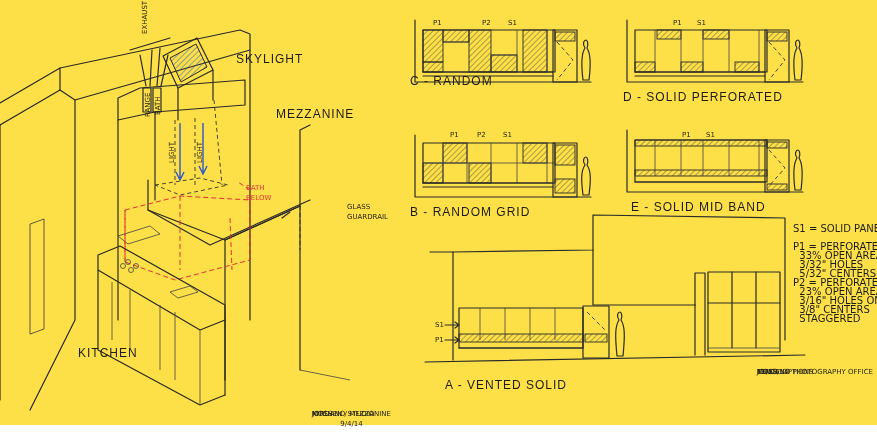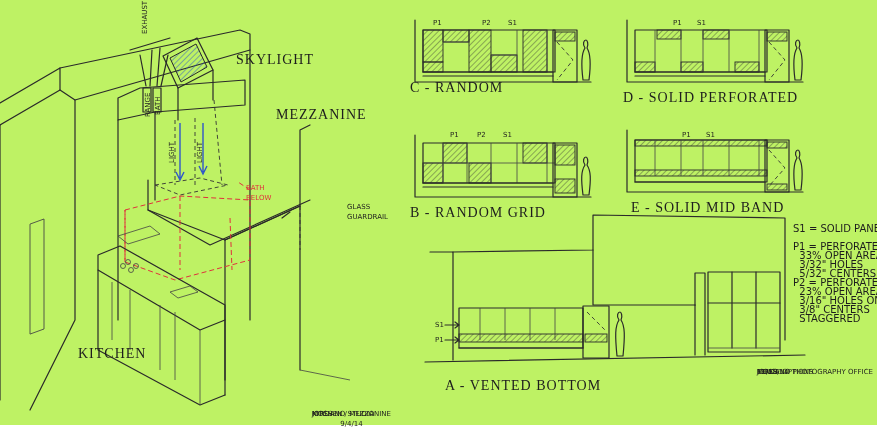--- a/index.html
+++ b/index.html
@@ -1,28 +1,28 @@
 <!DOCTYPE html>
 <html><head>
 <meta charset="utf-8">
 <style>
   html,body{margin:0;padding:0;background:#fff;}
   body{width:877px;height:439px;position:relative;overflow:hidden;font-family:"DejaVu Sans",sans-serif;}
-  .sheet{position:absolute;background:#bef264;}
+  .sheet{position:absolute;background:#fde047;}
   #left-sheet{left:0;top:0;width:405px;height:425px;}
   #right-sheet{left:405px;top:0;width:472px;height:425px;}
   svg{position:absolute;left:0;top:0;overflow:visible;}
   .ink{stroke:#2a2a2a;stroke-width:1.2;fill:none;stroke-linecap:round;stroke-linejoin:round;}
   .thin{stroke:#444;stroke-width:0.8;fill:none;}
   .dash{stroke:#333;stroke-width:0.9;fill:none;stroke-dasharray:4 3;}
   .red{stroke:#e0313c;stroke-width:1;fill:none;stroke-dasharray:5 3;}
   .blue{stroke:#2f57c9;stroke-width:1.4;fill:none;}
   .hatch{fill:url(#hatch);stroke:#2a2a2a;stroke-width:0.9;}
   .hatchb{fill:url(#hatchblue);stroke:#2a2a2a;stroke-width:1;}
-  .lbl{position:absolute;font-size:14px;color:#1d1d1d;letter-spacing:1px;white-space:nowrap;font-family:Liberation Serif, serif;}
+  .lbl{position:absolute;font-size:12px;color:#1d1d1d;letter-spacing:1px;white-space:nowrap;font-family:Liberation Sans, sans-serif;}
   .note{position:absolute;font-size:7px;color:#1d1d1d;line-height:10px;white-space:pre;font-family:"DejaVu Sans",sans-serif;}
   .vlabel{position:absolute;font-size:7px;color:#222;transform:rotate(-90deg);transform-origin:left top;white-space:nowrap;}
 </style>
 </head>
 <body>
 
 <div class="sheet" id="left-sheet">
   <svg width="405" height="425">
     <defs>
       <pattern id="hatch" width="4" height="4" patternUnits="userSpaceOnUse" patternTransform="rotate(45)">
@@ -202,25 +202,25 @@
   <div class="note" style="left:268px;top:18px;">P1</div>
   <div class="note" style="left:292px;top:18px;">S1</div>
   <div class="note" style="left:45px;top:130px;">P1</div>
   <div class="note" style="left:72px;top:130px;">P2</div>
   <div class="note" style="left:98px;top:130px;">S1</div>
   <div class="note" style="left:277px;top:130px;">P1</div>
   <div class="note" style="left:301px;top:130px;">S1</div>
   <div class="note" style="left:30px;top:320px;">S1</div>
   <div class="note" style="left:30px;top:335px;">P1</div>
 
-  <div class="lbl" style="left:5px;top:80px;">C - RANDOM</div>
+  <div class="lbl" style="left:5px;top:74px;">C - RANDOM</div>
   <div class="lbl" style="left:218px;top:90px;">D - SOLID PERFORATED</div>
   <div class="lbl" style="left:5px;top:205px;">B - RANDOM GRID</div>
   <div class="lbl" style="left:218px;top:200px;padding-left:8px;">E - SOLID MID BAND</div>
-  <div class="lbl" style="left:40px;top:378px;">A - VENTED BOTTOM</div>
+  <div class="lbl" style="left:40px;top:378px;">A - VENTED SOLID</div>
 
   <div class="note" style="left:388px;top:224px;font-size:10px;line-height:9px;">S1 = SOLID PANEL
 
 P1 = PERFORATED
   33% OPEN AREA
   3/32" HOLES
   5/32" CENTERS
 P2 = PERFORATED
   23% OPEN AREA
   3/16" HOLES ON

